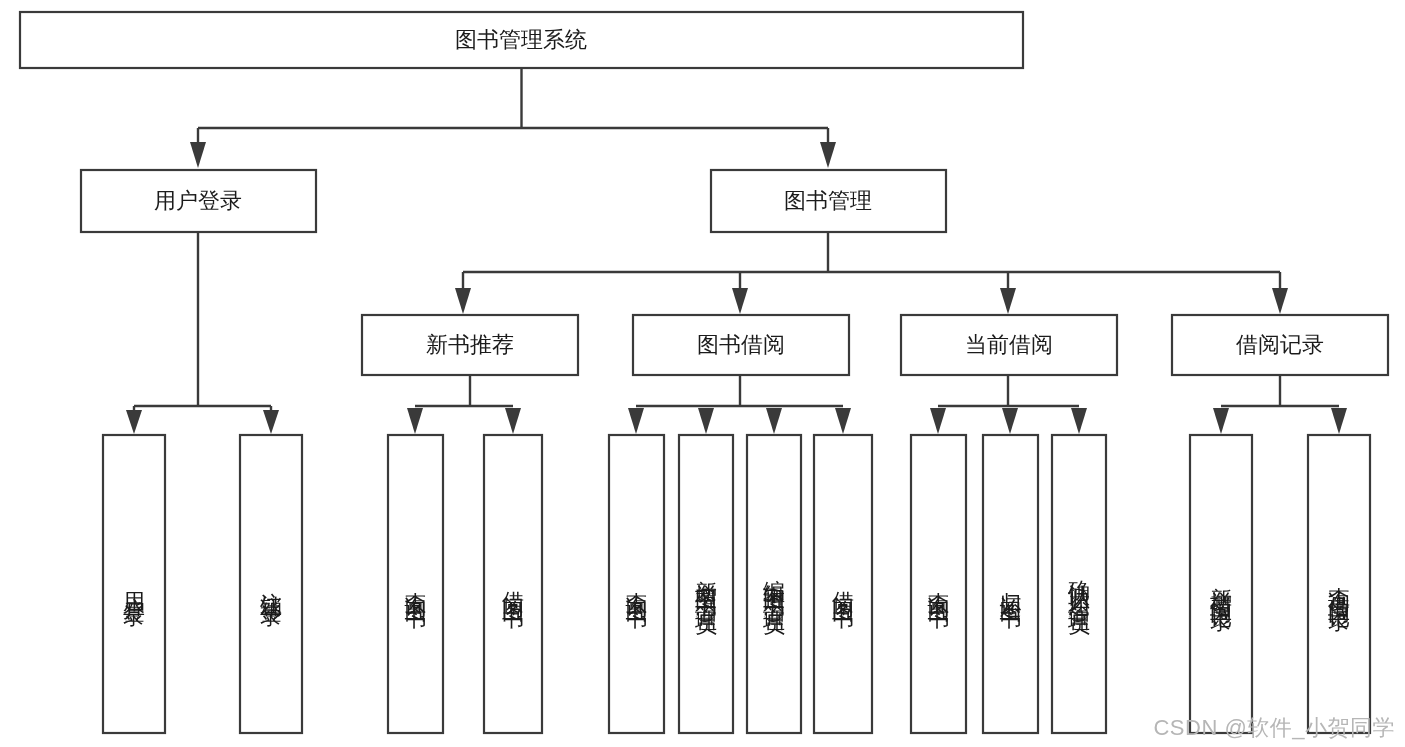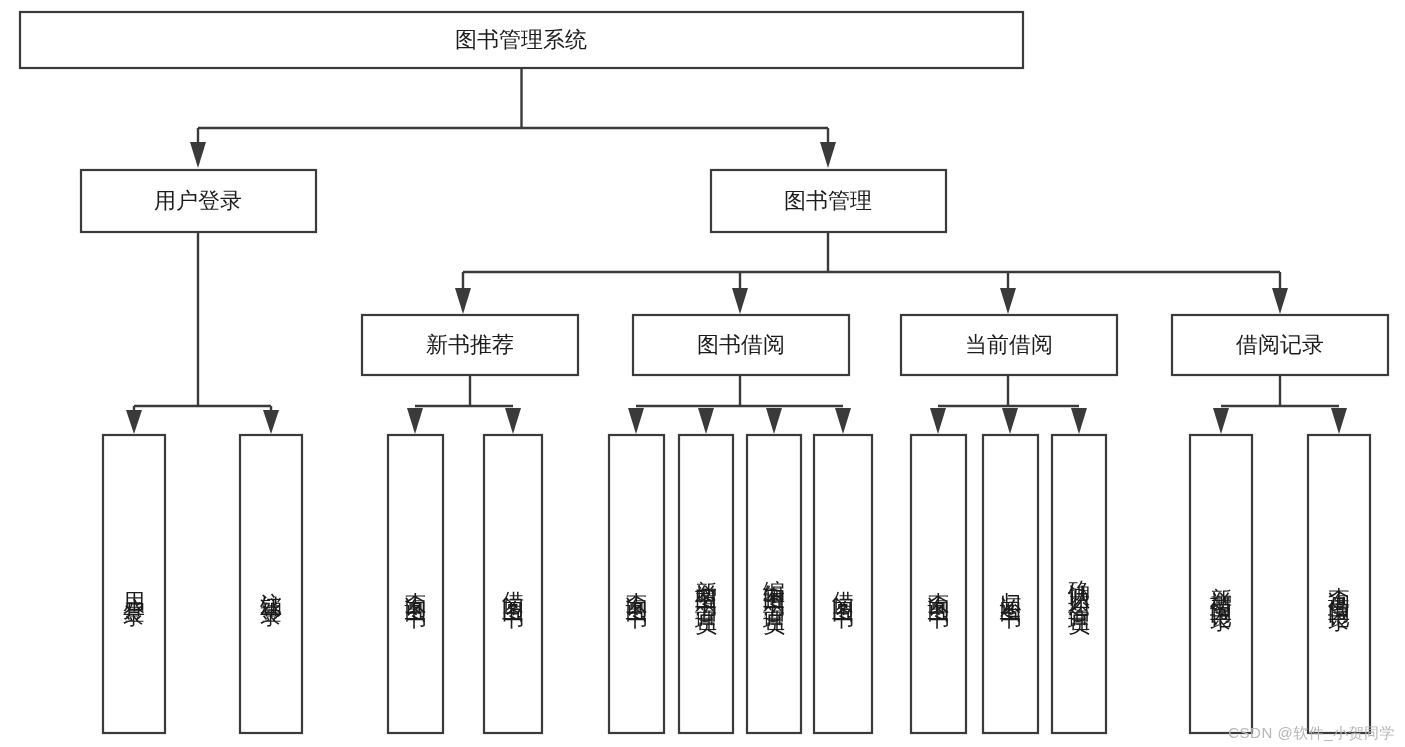--- a/index.html
+++ b/index.html
@@ -44,21 +44,21 @@
     align-items:center;
     justify-content:center;
     white-space:nowrap;
     user-select:none;
   }
   .watermark{
     position:absolute;
     right:10px;
     bottom:4px;
     font-family:"Liberation Sans","DejaVu Sans",sans-serif;
-    font-size:15px;
+    font-size:22px;
     color:#b6b6b6;
     white-space:nowrap;
     letter-spacing:0.5px;
   }
 </style>
 </head>
 <body>
 
 <div id="diagram-root">
 

